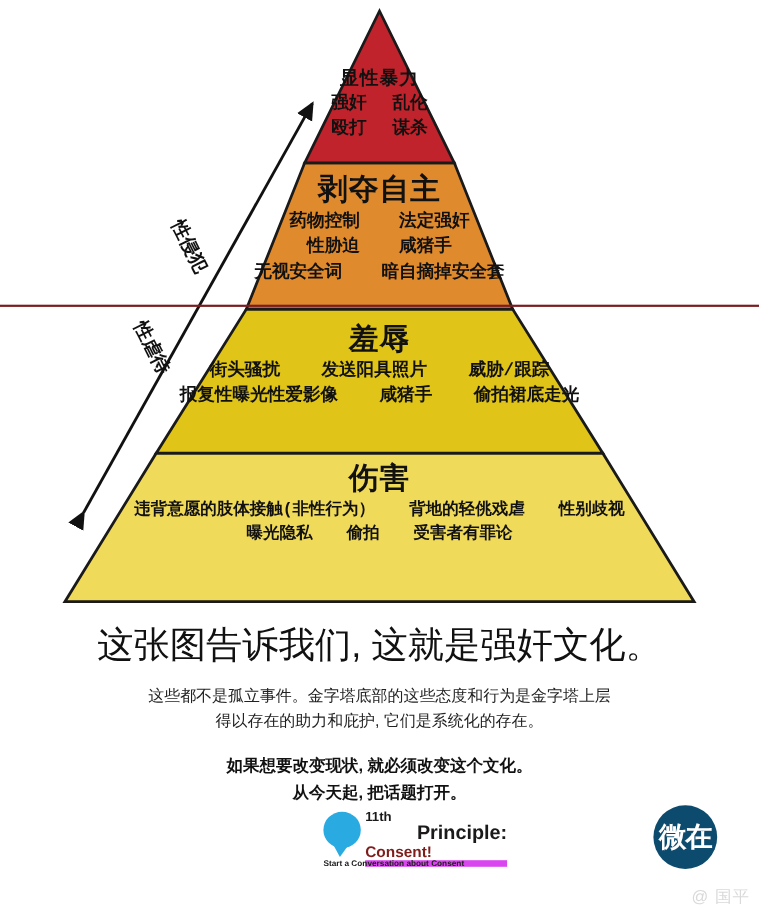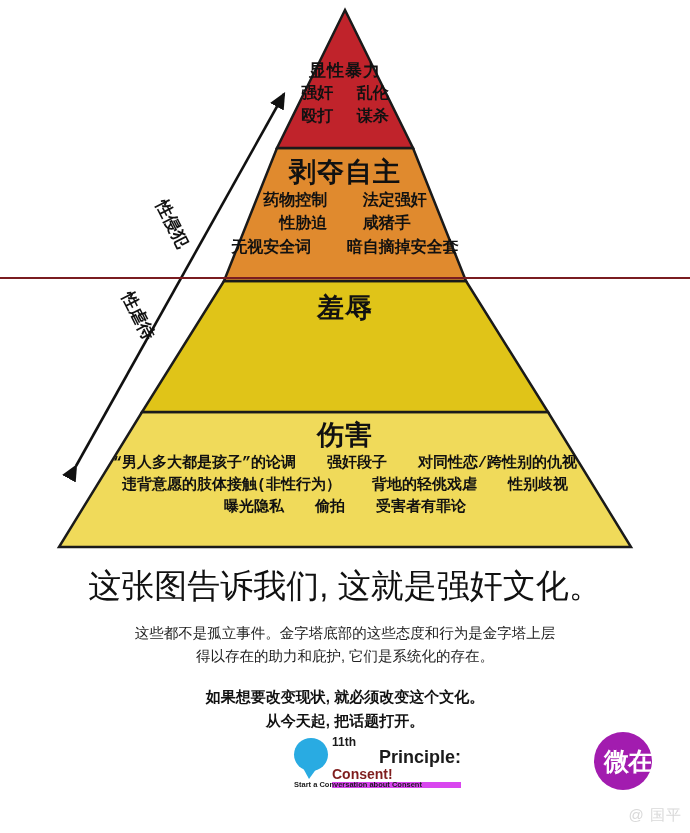--- a/index.html
+++ b/index.html
@@ -219,26 +219,26 @@
   }
 
   
   #weizai-logo {
     position: absolute;
     left: 594px;
     top: 4px;
     width: 58px;
     height: 58px;
     border-radius: 50%;
-    background: #a21caf;
+    background: #0c4a6e;
     color: #ffffff;
     font-size: 25px;
     font-weight: bold;
     line-height: 58px;
-    text-align: right;
+    text-align: center;
     letter-spacing: -1px;
   }
 
   
   #watermark {
     position: absolute;
     right: 8px;
     top: 78px;
     font-size: 15px;
     color: #d9d9d9;
@@ -305,30 +305,37 @@
       </div>
       <div class="tier-row">
         <span class="item">无视安全词</span>
         <span class="item">暗自摘掉安全套</span>
       </div>
     </div>
   </div>
 
   <div class="tier-text" id="tier-3-text">
     <div class="tier-title">羞辱</div>
+    <div class="tier-rows">
+      <div class="tier-row">
+        <span class="item">街头骚扰</span>
+        <span class="item">发送阳具照片</span>
+        <span class="item">威胁/跟踪</span>
+      </div>
+      <div class="tier-row">
+        <span class="item">报复性曝光性爱影像</span>
+        <span class="item">咸猪手</span>
+        <span class="item">偷拍裙底走光</span>
+      </div>
+    </div>
   </div>
 
   <div class="tier-text" id="tier-4-text">
     <div class="tier-title">伤害</div>
     <div class="tier-rows">
-      <div class="tier-row">
-        <span class="item">“男人多大都是孩子”的论调</span>
-        <span class="item">强奸段子</span>
-        <span class="item">对同性恋/跨性别的仇视</span>
-      </div>
       <div class="tier-row">
         <span class="item">违背意愿的肢体接触(非性行为）</span>
         <span class="item">背地的轻佻戏虐</span>
         <span class="item">性别歧视</span>
       </div>
       <div class="tier-row">
         <span class="item">曝光隐私</span>
         <span class="item">偷拍</span>
         <span class="item">受害者有罪论</span>
       </div>

